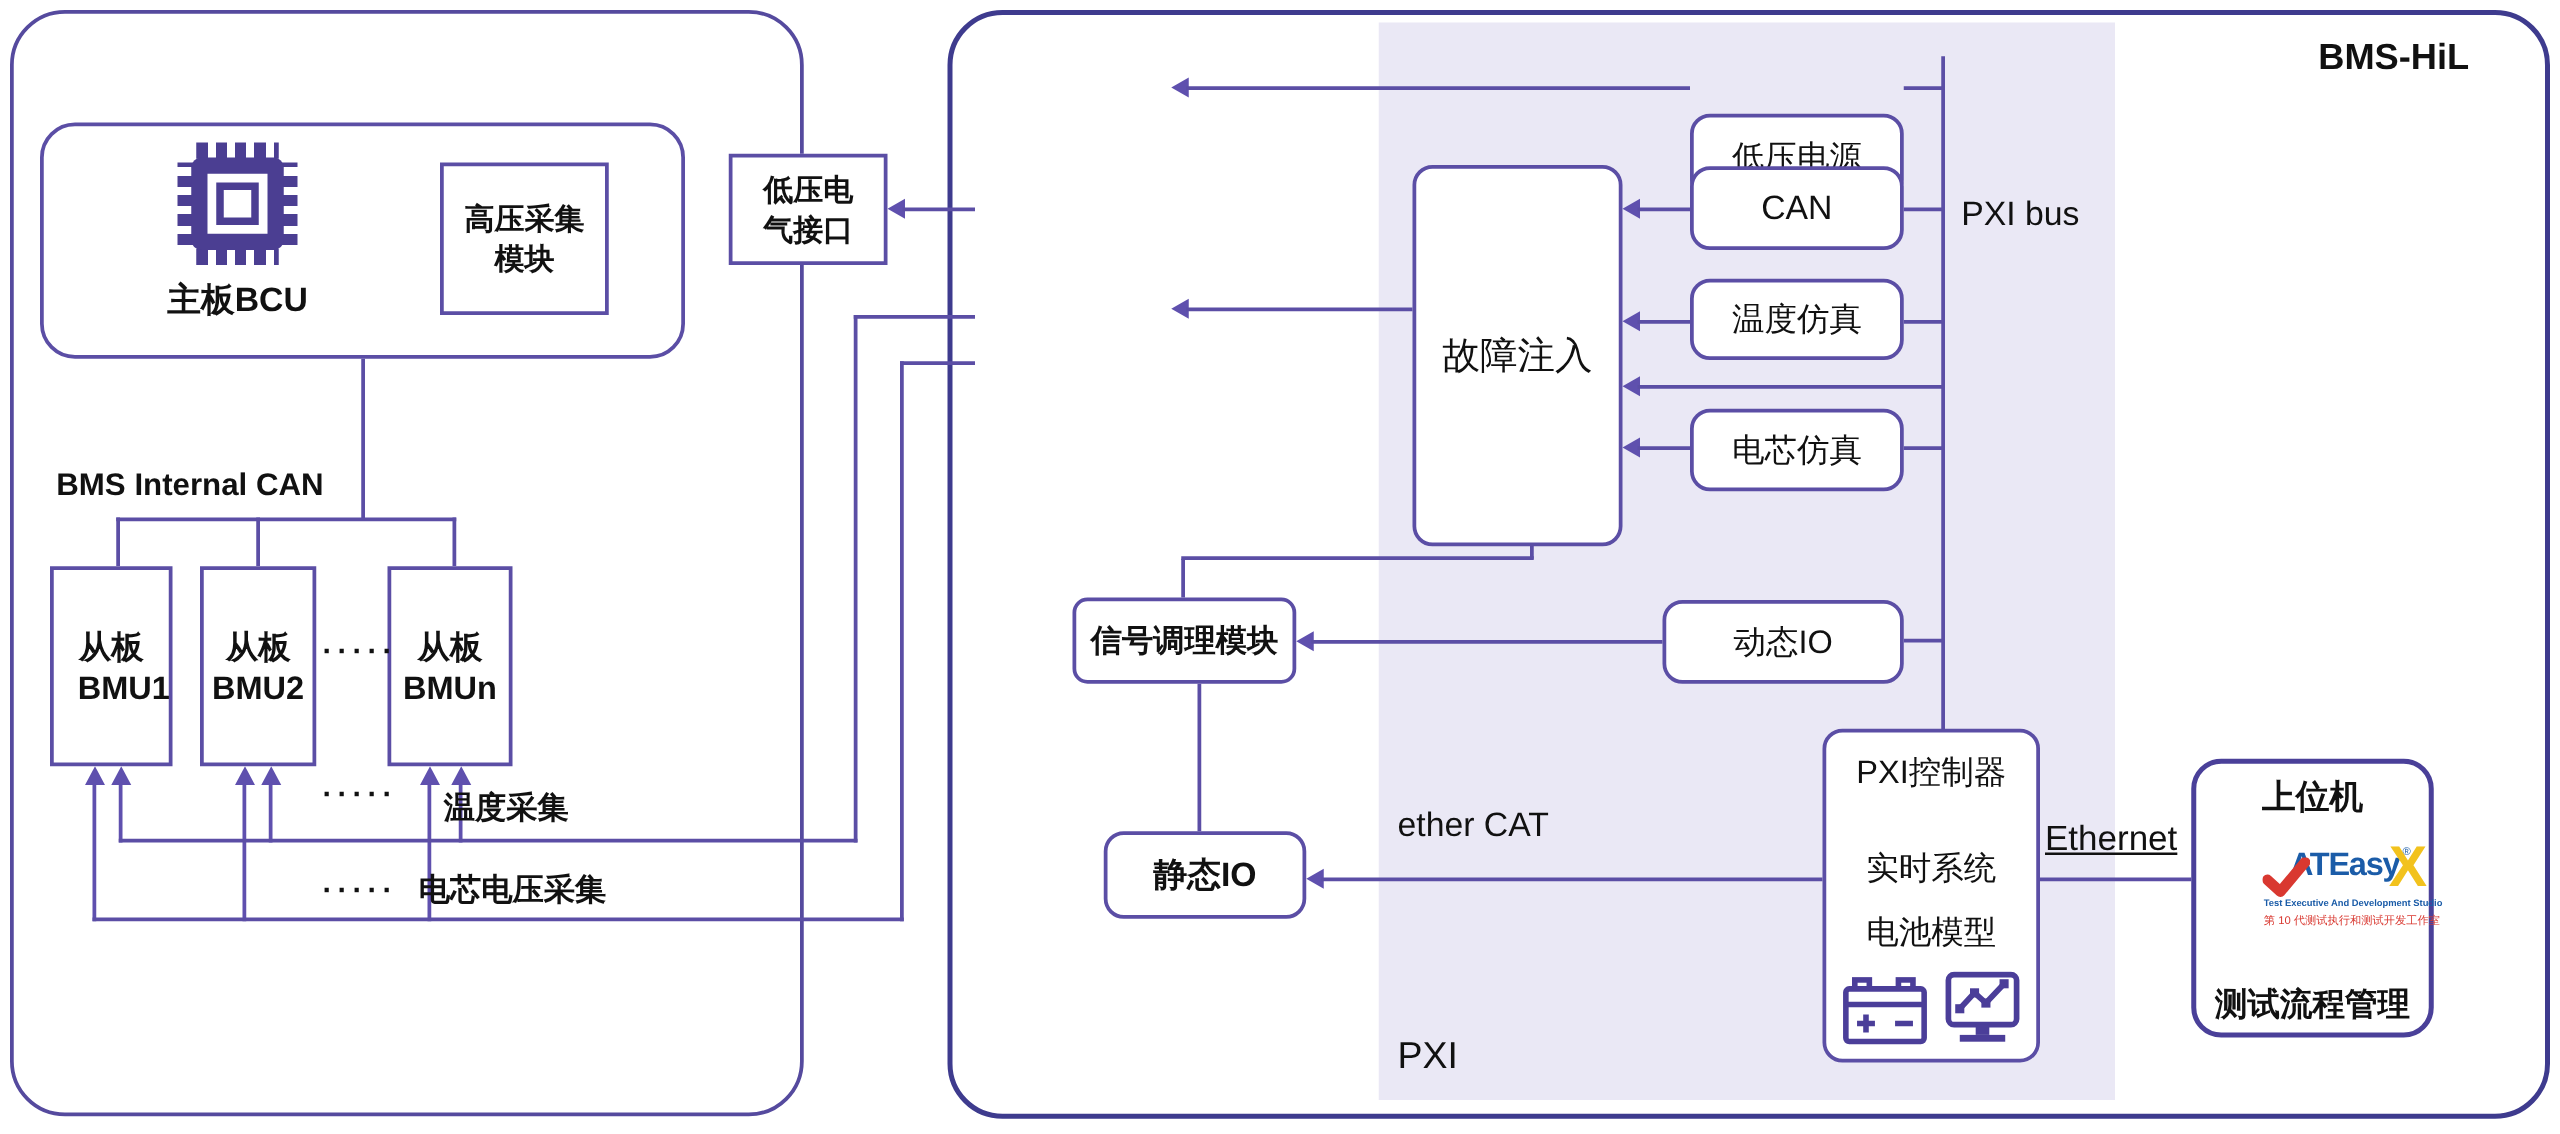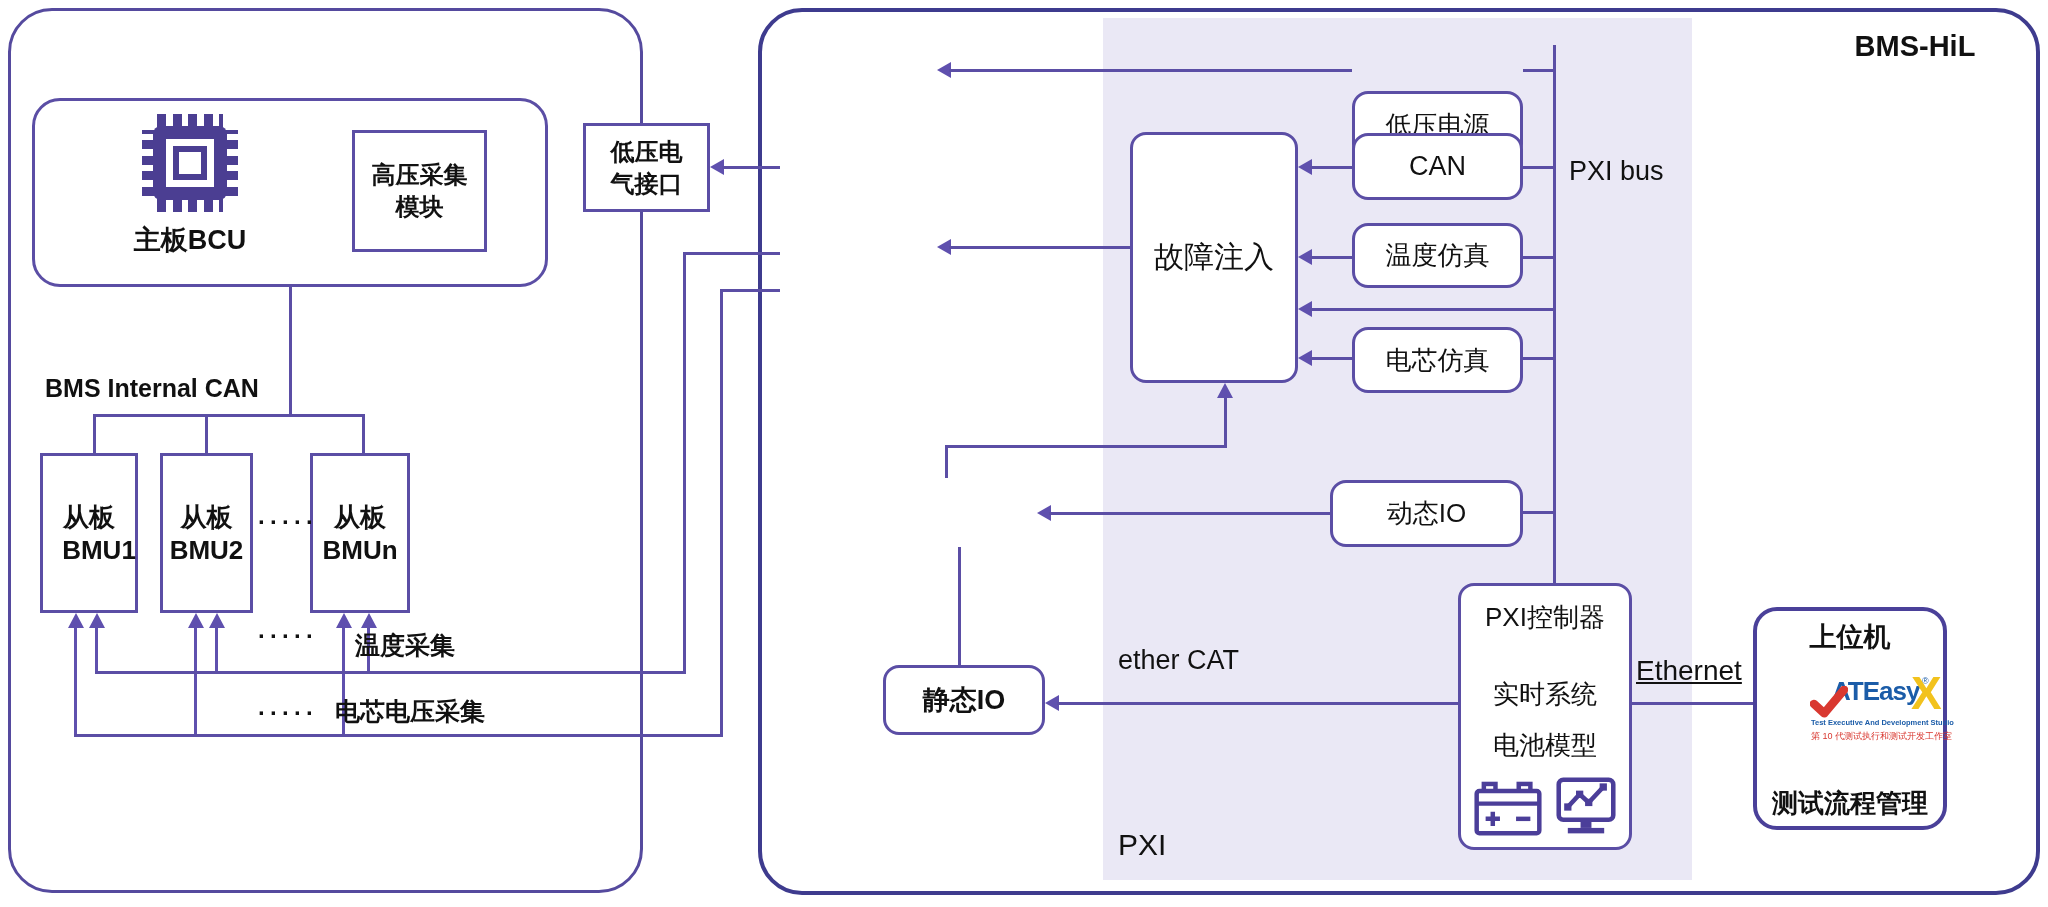--- a/index.html
+++ b/index.html
@@ -137,21 +137,21 @@
     <div style="font-size:24px;font-weight:700;">气接口</div>
   </div>
   <div class="ah ah-left" style="left:710px;top:159px;"></div>
   <div class="hline" style="left:722px;top:166px;width:58px;height:3px;"></div>
 
   <div class="ah ah-left" style="left:937px;top:62px;"></div>
   <div class="hline" style="left:949px;top:69px;width:403px;height:3px;"></div>
   <div class="ah ah-left" style="left:937px;top:239px;"></div>
   <div class="hline" style="left:949px;top:246px;width:181px;height:3px;"></div>
 
-  <div class="box rounded" style="left:1130px;top:132px;width:168px;height:251px;">
+  <div class="box rounded" style="left:1130px;top:132px;width:168px;height:305px;">
     <div style="font-size:30px;">故障注入</div>
   </div>
 
   <div class="box rounded" style="left:1352px;top:43px;width:171px;height:69px;margin-top:48px;">
     <div style="font-size:26px;">低压电源</div>
   </div>
   <div class="box rounded" style="left:1352px;top:223px;width:171px;height:65px;">
     <div style="font-size:26px;">温度仿真</div>
   </div>
   <div class="box rounded" style="left:1352px;top:133px;width:171px;height:67px;">
@@ -174,20 +174,23 @@
   <div class="hline" style="left:1310px;top:357px;width:42px;height:3px;"></div>
 
   <div class="vline" style="left:1553px;top:45px;width:3px;height:540px;"></div>
   <div class="hline" style="left:1523px;top:69px;width:32px;height:3px;"></div>
   <div class="hline" style="left:1523px;top:166px;width:32px;height:3px;"></div>
   <div class="hline" style="left:1523px;top:256px;width:32px;height:3px;"></div>
   <div class="hline" style="left:1523px;top:357px;width:32px;height:3px;"></div>
   <div class="hline" style="left:1523px;top:511px;width:32px;height:3px;"></div>
   <div class="lbl" style="left:1569px;top:156px;font-size:27px;">PXI bus</div>
 
+  <div class="box rounded" style="left:858px;top:478px;width:179px;height:69px;border-radius:12px;">
+    <div style="font-size:25px;font-weight:700;">信号调理模块</div>
+  </div>
   <div class="ah ah-left" style="left:1037px;top:505px;"></div>
   <div class="hline" style="left:1049px;top:512px;width:281px;height:3px;"></div>
   <div class="vline" style="left:945px;top:447px;width:3px;height:31px;"></div>
   <div class="hline" style="left:945px;top:445px;width:282px;height:3px;"></div>
   <div class="vline" style="left:1224px;top:396px;width:3px;height:51px;"></div>
   <div class="ah ah-up" style="left:1217px;top:383px;"></div>
 
   <div class="vline" style="left:958px;top:547px;width:3px;height:118px;"></div>
   <div class="box rounded" style="left:883px;top:665px;width:162px;height:70px;">
     <div style="font-size:27px;font-weight:700;">静态IO</div>

